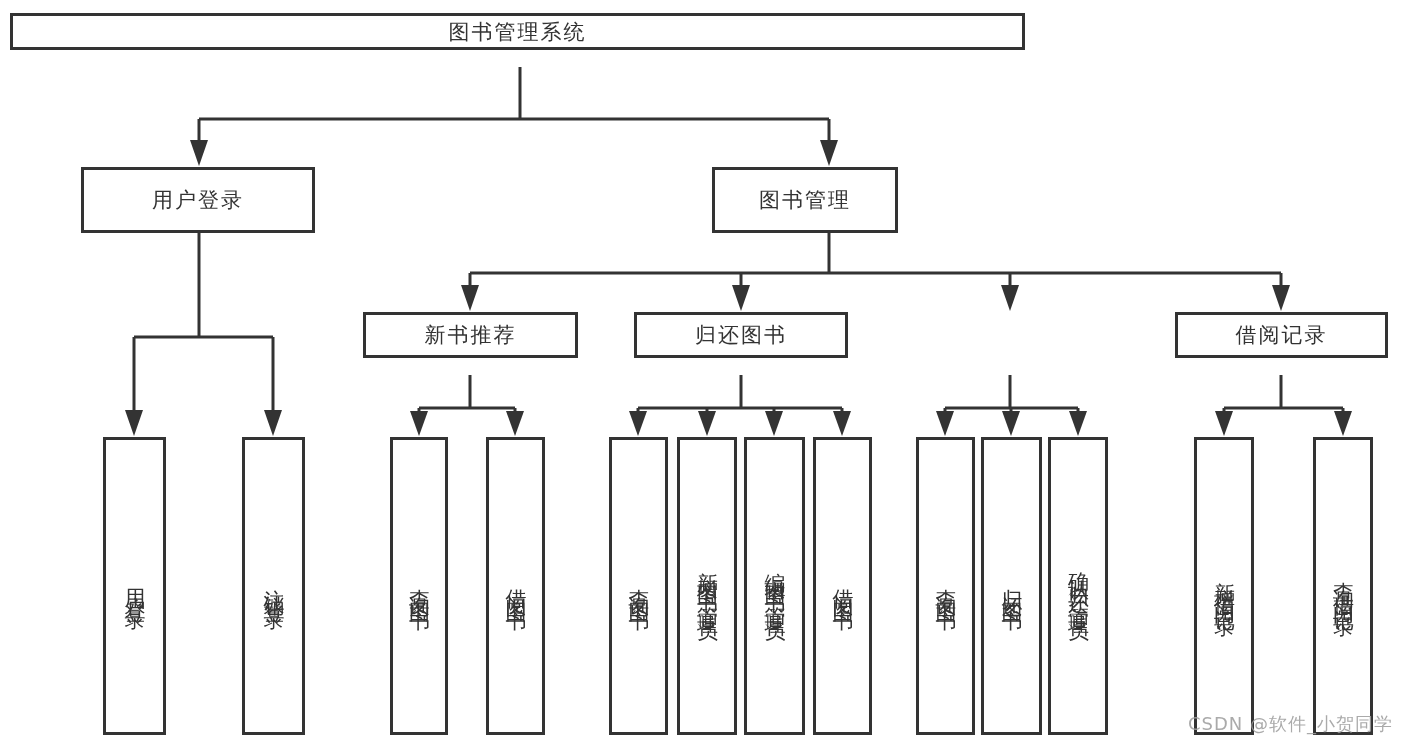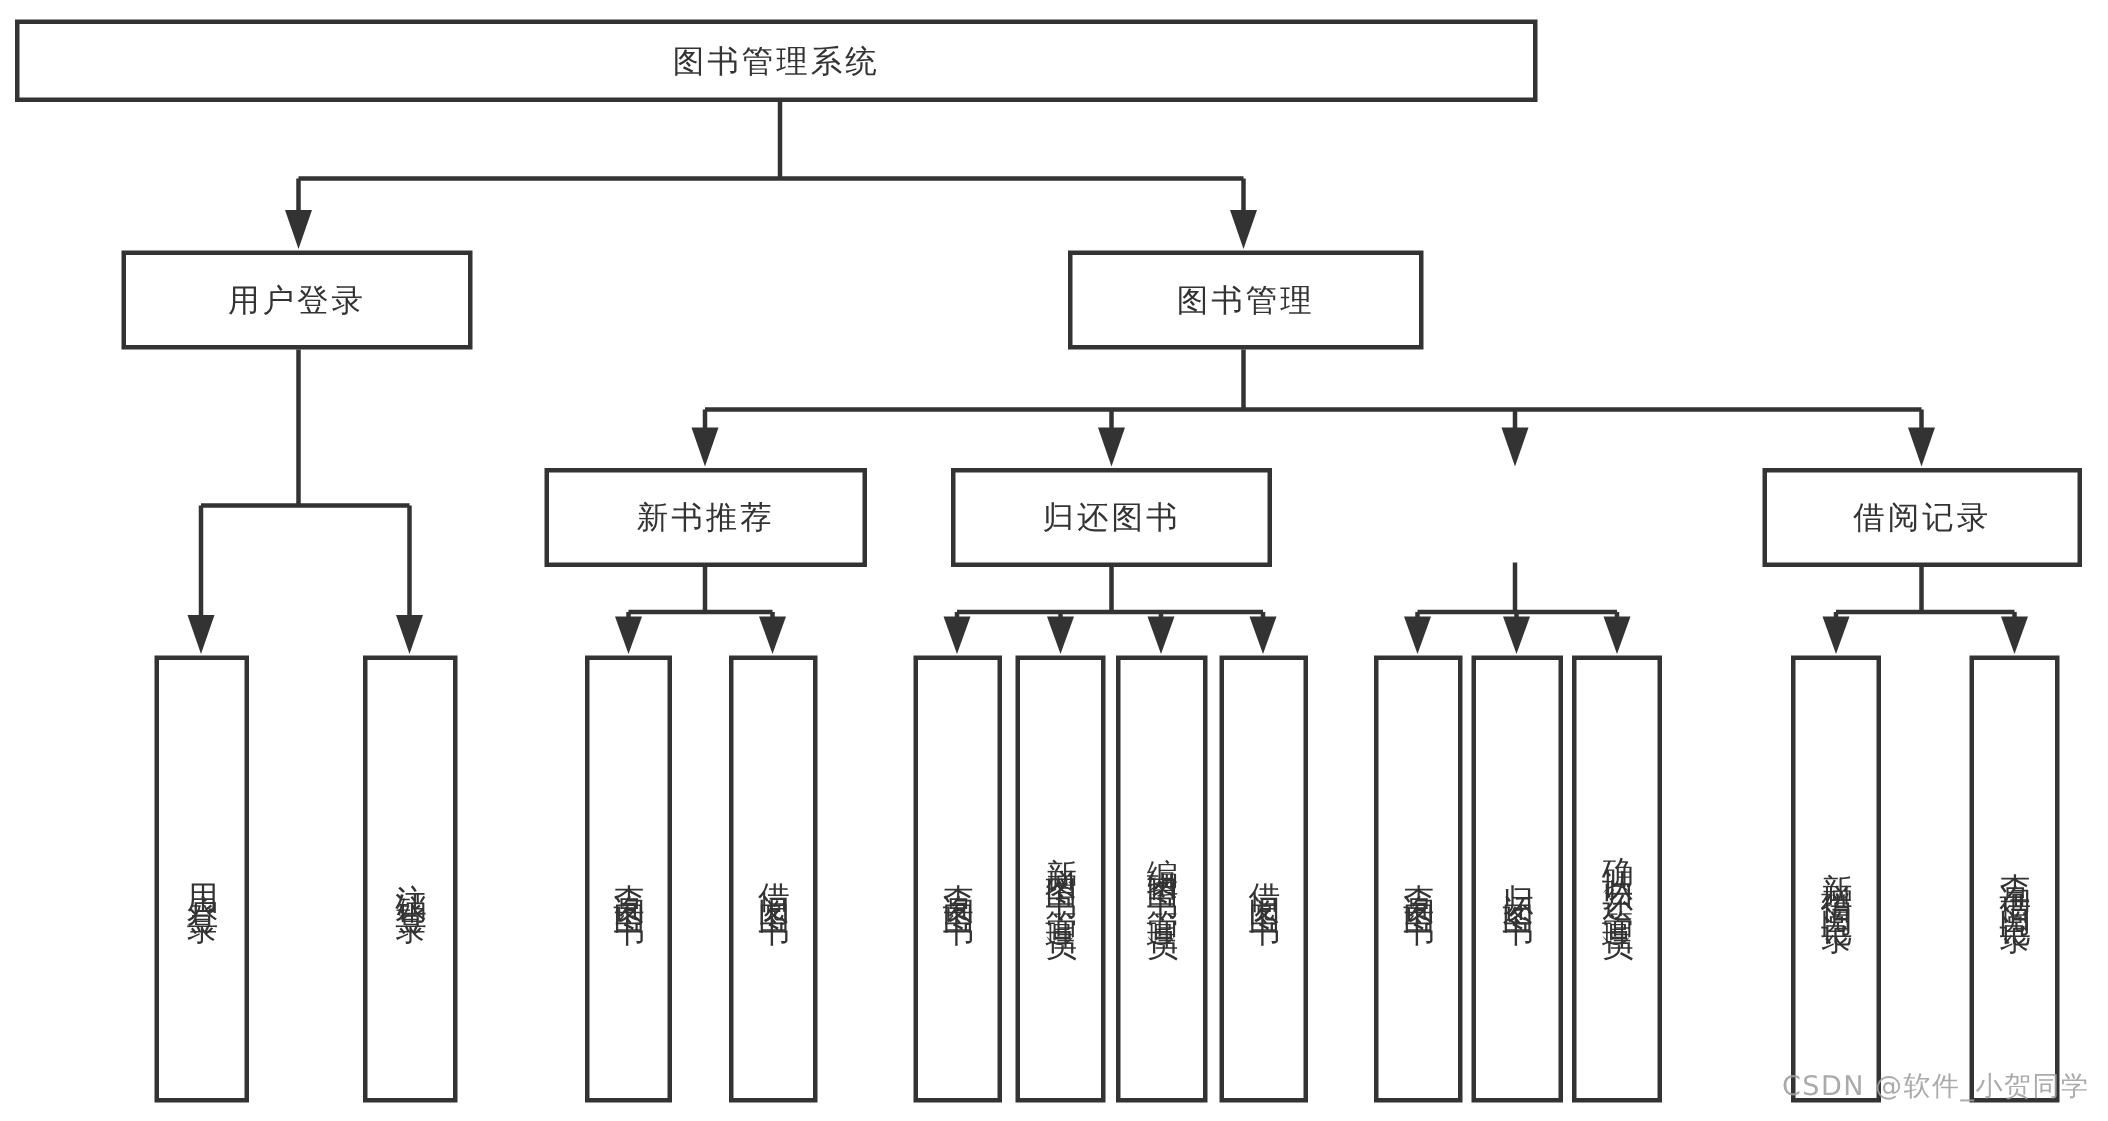--- a/index.html
+++ b/index.html
@@ -27,21 +27,21 @@
     border: 3px solid #333333;
     color: #333333;
     display: flex;
     align-items: center;
     justify-content: center;
     font-size: 21px;
     letter-spacing: 2px;
     white-space: nowrap;
   }
   .lvl2, .lvl3 { top: 167px; height: 66px; }
-  .lvl3 { top: 312px; height: 66px; }
+  .lvl3 { top: 312px; height: 46px; }
   .leaf {
     top: 437px;
     height: 298px;
     writing-mode: vertical-rl;
     text-orientation: mixed;
     letter-spacing: 7px;
     line-height: 1;
     font-size: 21px;
   }
   #watermark {
@@ -131,24 +131,24 @@
     <g>
       <line x1="1281" y1="375" x2="1281" y2="408"></line>
       <line x1="1224" y1="408" x2="1343" y2="408"></line>
       <line x1="1224" y1="408" x2="1224" y2="413"></line>
       <polygon points="1215,411 1233,411 1224,436"></polygon>
       <line x1="1343" y1="408" x2="1343" y2="413"></line>
       <polygon points="1334,411 1352,411 1343,436"></polygon>
     </g>
   </svg>
 
-  <div class="node" style="left:10px; top:13px; width:1015px; height:55px;">图书管理系统</div>
+  <div class="node" style="left:10px; top:13px; width:1015px; height:37px;">图书管理系统</div>
 
   <div class="node lvl2" style="left:81px; width:234px;">用户登录</div>
-  <div class="node lvl2" style="left:712px; width:237px;">图书管理</div>
+  <div class="node lvl2" style="left:712px; width:186px;">图书管理</div>
 
   <div class="node lvl3" style="left:363px; width:215px;">新书推荐</div>
   <div class="node lvl3" style="left:634px; width:214px;">归还图书</div>
   <div class="node lvl3" style="left:1175px; width:213px;">借阅记录</div>
 
   <div class="node leaf" style="left:103px; width:63px;">用户登录</div>
   <div class="node leaf" style="left:242px; width:63px;">注销登录</div>
 
   <div class="node leaf" style="left:390px; width:58px;">查询图书</div>
   <div class="node leaf" style="left:486px; width:59px;">借阅图书</div>

